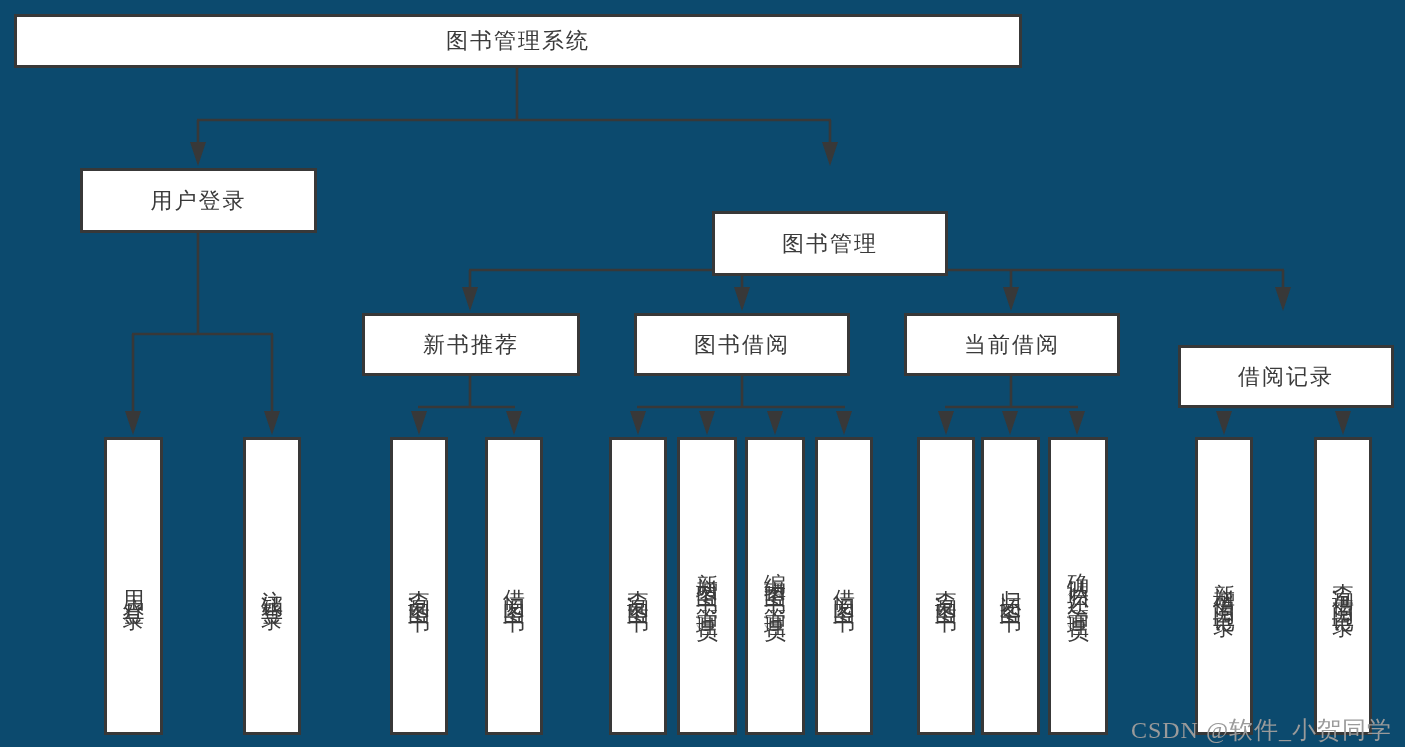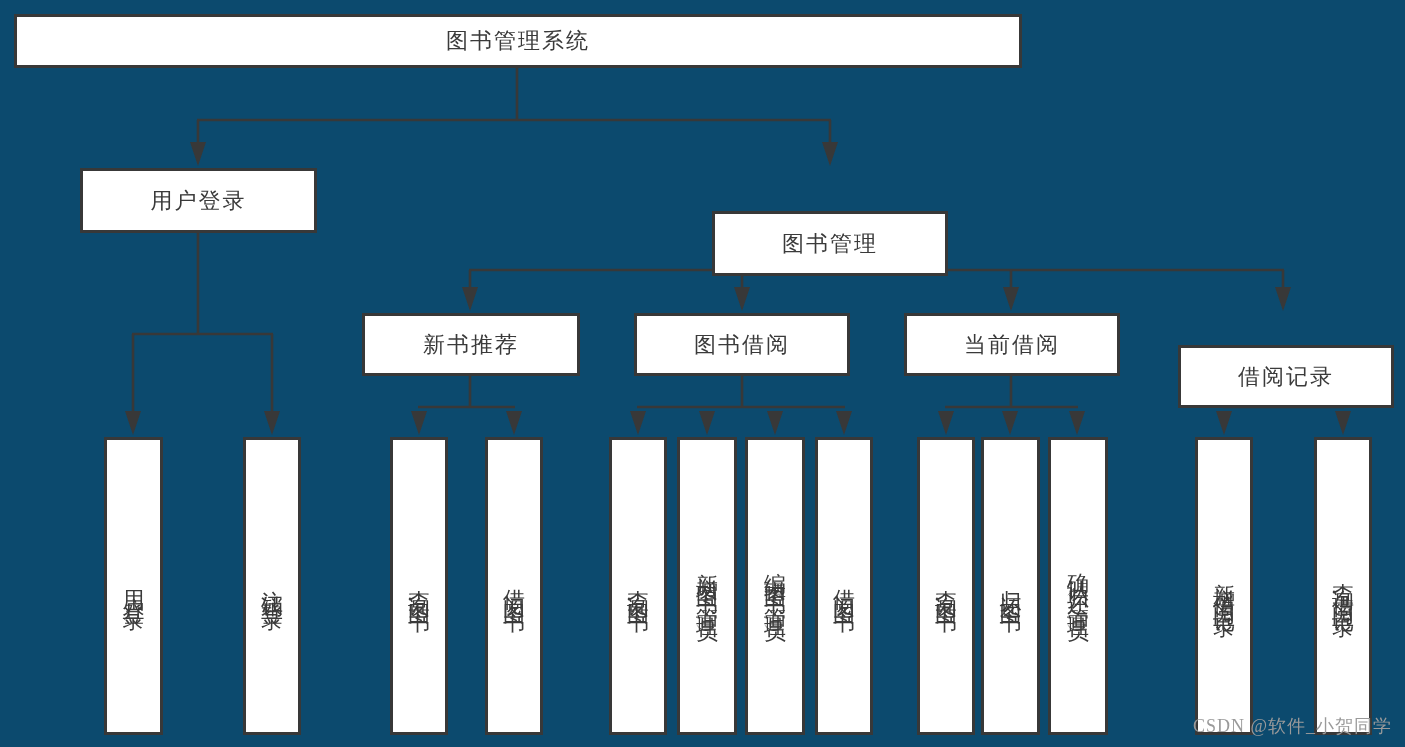--- a/index.html
+++ b/index.html
@@ -49,21 +49,21 @@
   .lf6{left:745px;width:60px;}
   .lf7{left:815px;}
   .lf8{left:917px;}
   .lf9{left:981px;width:59px;}
   .lf10{left:1048px;width:60px;}
   .lf11{left:1195px;}
   .lf12{left:1314px;}
   .watermark{
     position:absolute;
     top:714px;right:13px;
-    font-size:18px;
+    font-size:24px;
     color:#9a9a9a;
     letter-spacing:1px;
     white-space:nowrap;
   }
 </style>
 </head>
 <body>
 
 <div class="canvas">
 

